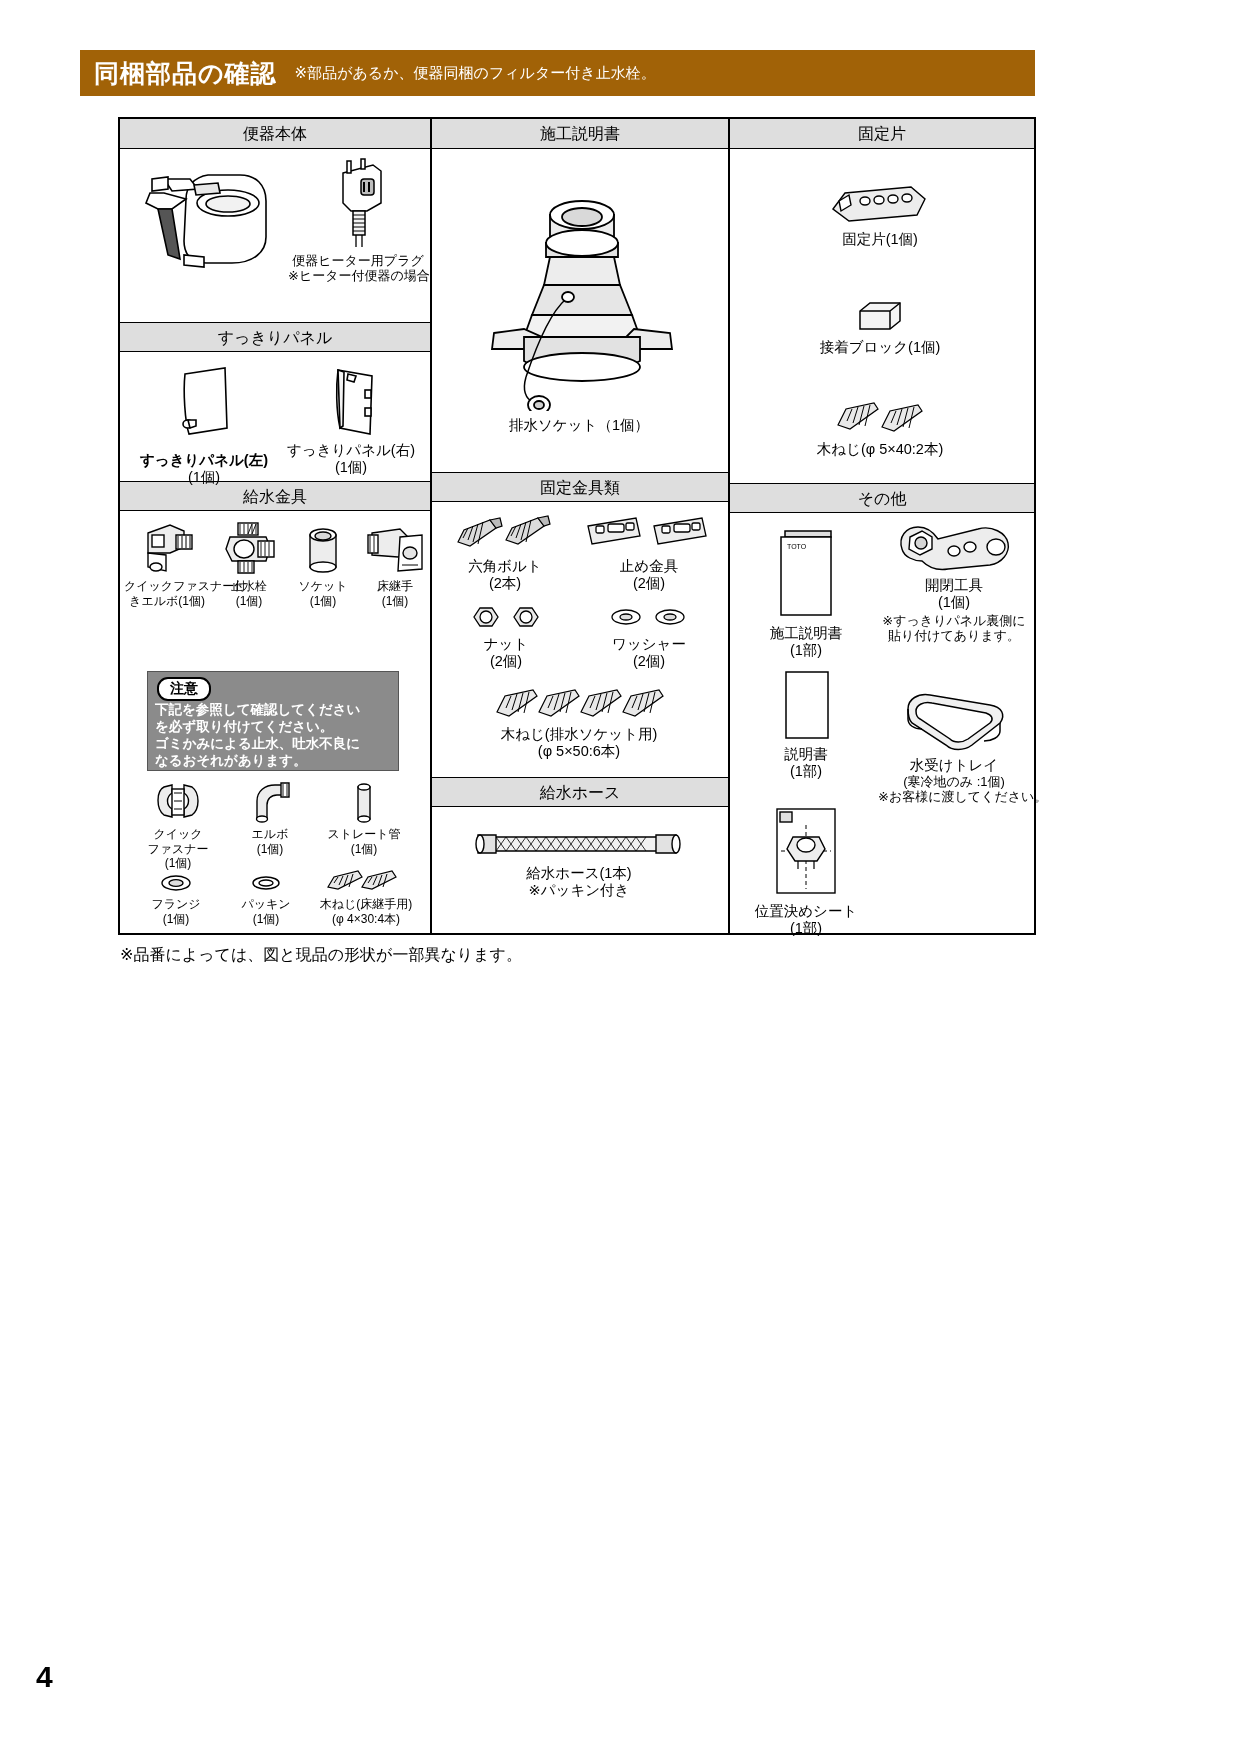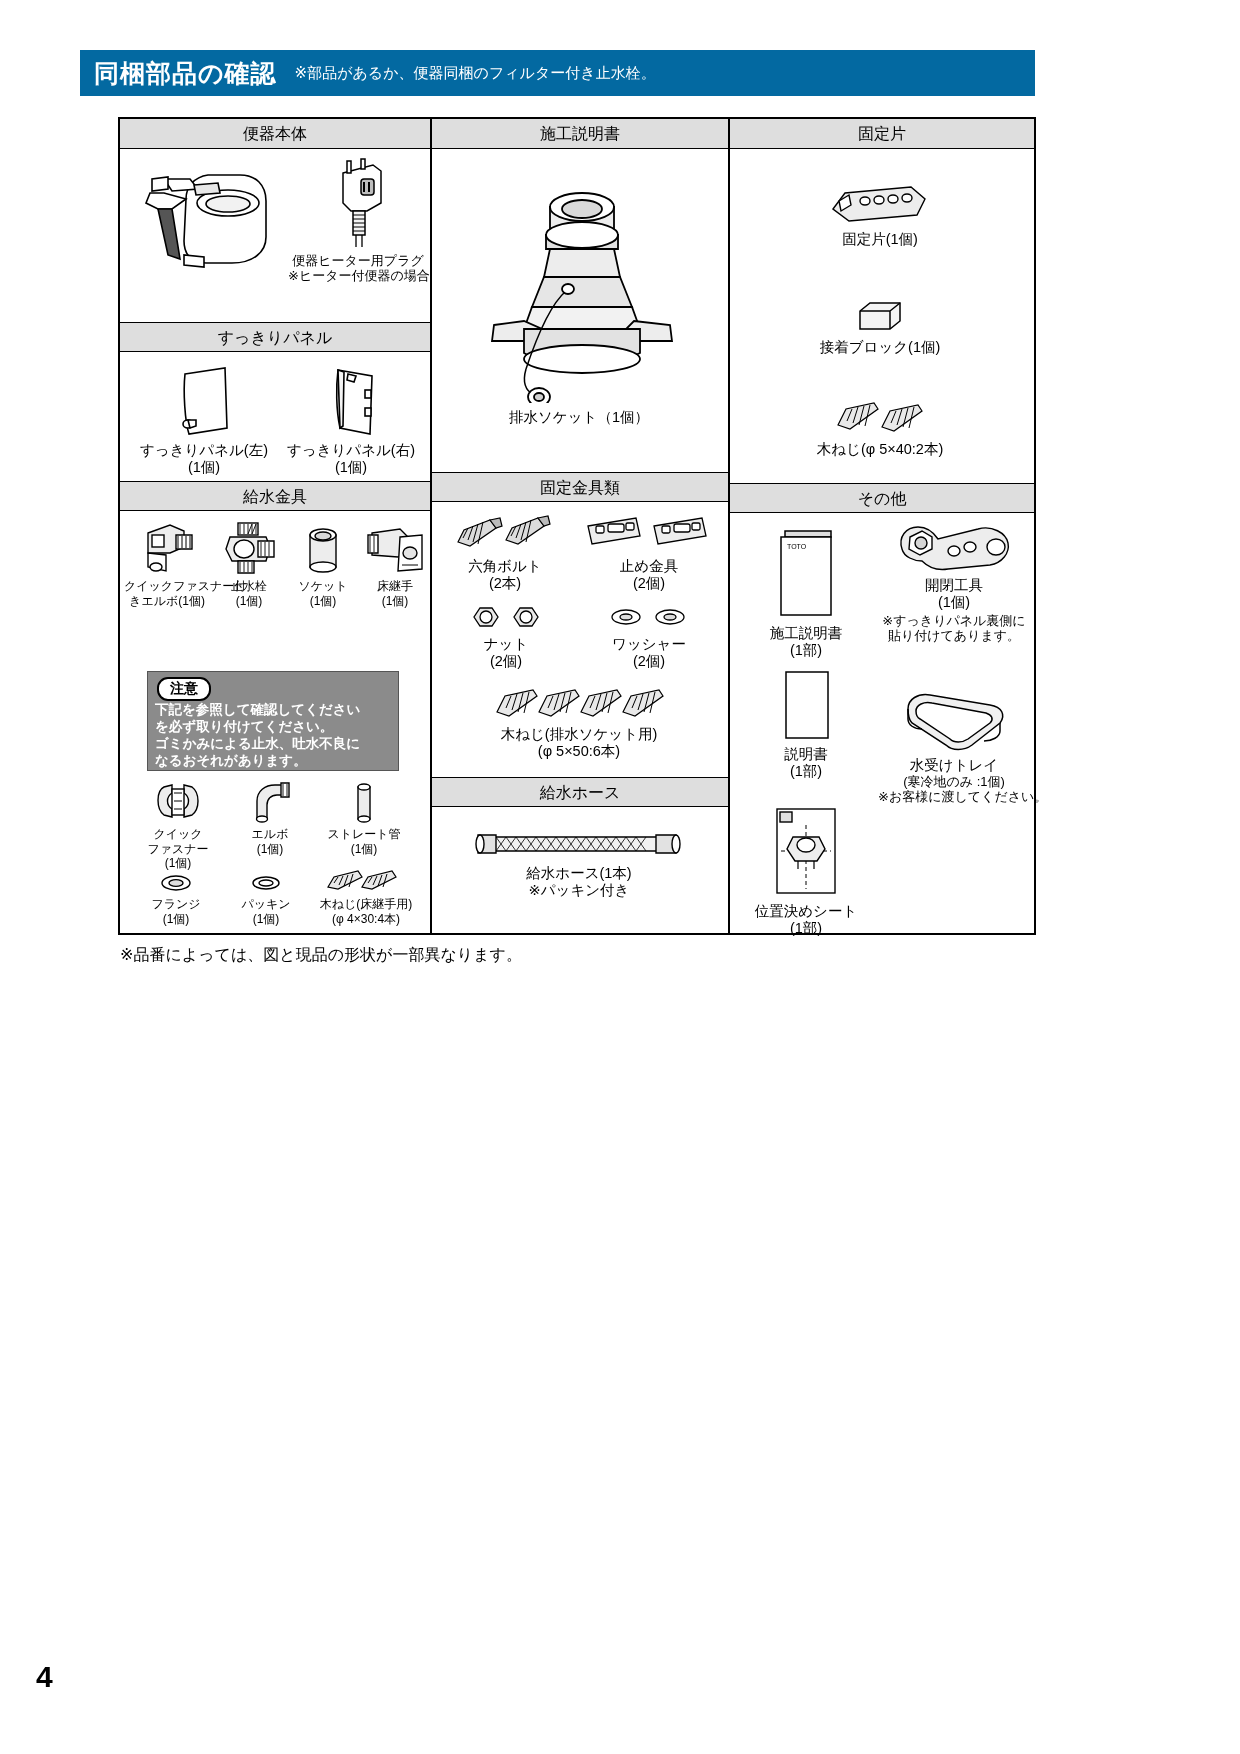--- a/index.html
+++ b/index.html
@@ -9,21 +9,21 @@
     background:#ffffff;
     font-family:"Liberation Sans","DejaVu Sans",sans-serif;
     color:#000;
     position:relative;
   }
   .page { position:relative; width:1240px; height:1754px; }
 
   
   .header-band{
     position:absolute; left:80px; top:50px; width:955px; height:46px;
-    background:#0369a1;
+    background:#a16207;
     display:flex; align-items:center; padding-left:14px;
   }
   .header-title{
     color:#fff; font-size:25px; font-weight:bold; letter-spacing:1px;
     white-space:nowrap;
   }
   .header-note{
     color:#fff; font-size:15px; margin-left:18px; white-space:nowrap;
   }
 
@@ -136,21 +136,21 @@
         <div class="cell" style="left:14px; top:10px; width:140px;">
           <div class="ill">
             <svg width="70" height="78" viewBox="0 0 70 78">
               <g fill="#fff" stroke="#000" stroke-width="1.6">
                 <path d="M16 12 L56 6 L58 66 L20 72 C16 60 14 30 16 12 Z"></path>
                 <ellipse cx="19" cy="62" rx="5" ry="4"></ellipse>
                 <path d="M19 58 L27 58 L27 64 L21 66 Z"></path>
               </g>
             </svg>
           </div>
-          <div class="cap" style="margin-top:2px;">すっきりパネル(左)</div>
+          <div class="cap" style="margin-top:12px;font-weight:bold;">すっきりパネル(左)</div>
           <div class="cap">(1個)</div>
         </div>
 
         <div class="cell" style="left:158px; top:10px; width:146px;">
           <div class="ill">
             <svg width="70" height="78" viewBox="0 0 70 78">
               <g fill="#fff" stroke="#000" stroke-width="1.6">
                 <path d="M22 8 L56 14 L54 72 L24 66 C20 48 20 24 22 8 Z"></path>
                 <path d="M22 8 L28 10 L27 64 L24 66 Z" fill="#f4f4f4"></path>
                 <rect x="49" y="28" width="6" height="8"></rect>
@@ -334,21 +334,21 @@
           <div class="cap xs" style="margin-top:2px;">木ねじ(床継手用)</div>
           <div class="cap xs">(φ 4×30:4本)</div>
         </div>
       </div>
     </div>
 
     <div class="col col-mid">
 
       <div class="sec-head">施工説明書</div>
       <div class="sec-body" style="height:347px;">
-        <div class="cell" style="left:0; top:24px; width:294px;">
+        <div class="cell" style="left:0; top:32px; width:294px;">
           <div class="ill">
             <svg width="230" height="230" viewBox="0 0 230 230">
               <g fill="#fff" stroke="#000" stroke-width="1.8">
                 <path d="M86 34 L150 34 L150 62 L86 62 Z" fill="#ededed"></path>
                 <ellipse cx="118" cy="34" rx="32" ry="14"></ellipse>
                 <ellipse cx="118" cy="36" rx="20" ry="9" fill="#d9d9d9"></ellipse>
                 <path d="M82 62 L154 62 L154 76 L82 76 Z" fill="#e2e2e2"></path>
                 <ellipse cx="118" cy="62" rx="36" ry="13"></ellipse>
                 <path d="M86 76 L150 76 L156 104 L80 104 Z" fill="#ededed"></path>
                 <path d="M80 104 L156 104 L168 134 L68 134 Z" fill="#e6e6e6"></path>

